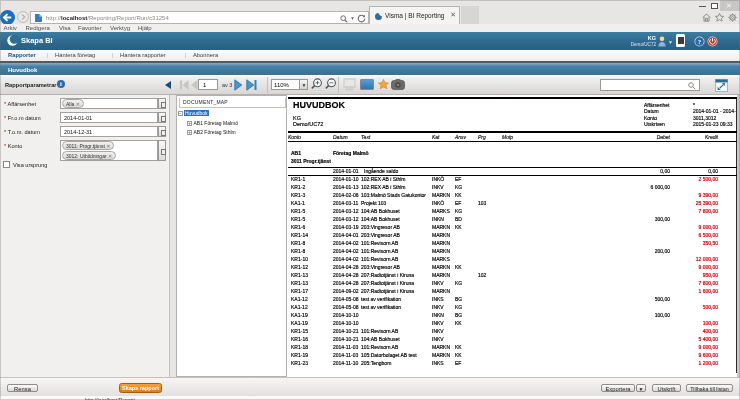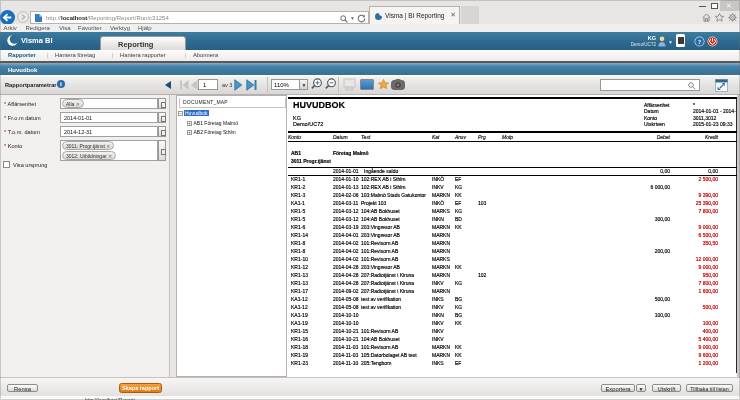--- a/index.html
+++ b/index.html
@@ -150,24 +150,21 @@
       <span style="left:78px">Favoriter</span>
       <span style="left:110px">Verktyg</span>
       <span style="left:138px">Hjälp</span>
   </div>
 
   <div class="abs" id="appbar">
     <svg class="abs" id="vlogo" viewBox="0 0 11 11">
         <circle cx="5.5" cy="5.5" r="5.2" fill="#fff"></circle>
         <circle cx="7.3" cy="4.2" r="4.6" fill="#2f6e91"></circle>
       </svg>
-    <span class="abs" id="vtxt">Visma BI</span>
-    <div class="abs" id="reptab">
-        <span>Reporting</span>
-      </div>
+    <span class="abs" id="vtxt">Skapa BI</span>
     <div class="abs" id="usr">
         <div id="usrkg">KG</div>
         <div id="usrdm">Demo/UC72</div>
       </div>
     <svg class="hico" style="left:658px;top:4px" width="8" height="11" viewBox="0 0 9 12">
         <circle cx="4.5" cy="3" r="2.6" fill="#f5d98c"></circle>
         <path d="M0.5 11.5c0-3.3 1.8-5 4-5s4 1.7 4 5z" fill="#8fb3d9"></path>
       </svg>
     <span class="hico" style="left:668px;top:7px;font-size:5px;color:#dce6ee">▼</span>
     <span class="hico" style="left:676px;top:2px;width:9px;height:13px;background:#fff;border-radius:1.5px"></span>

